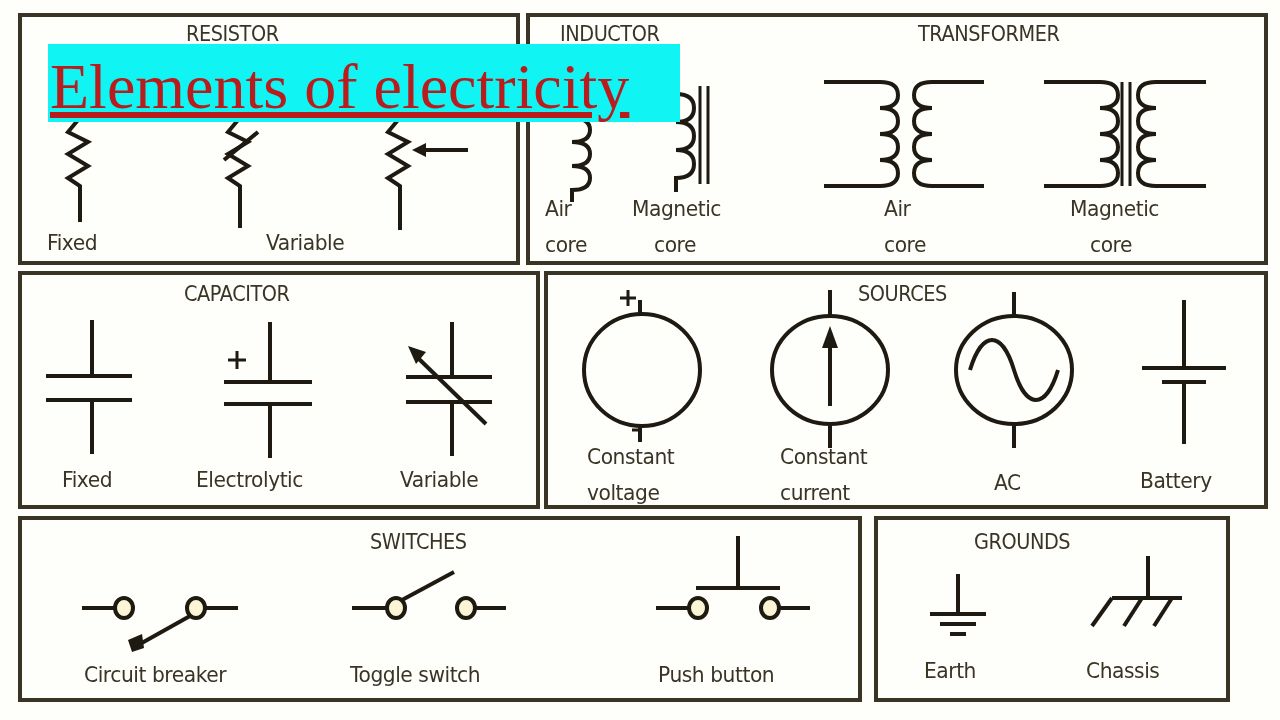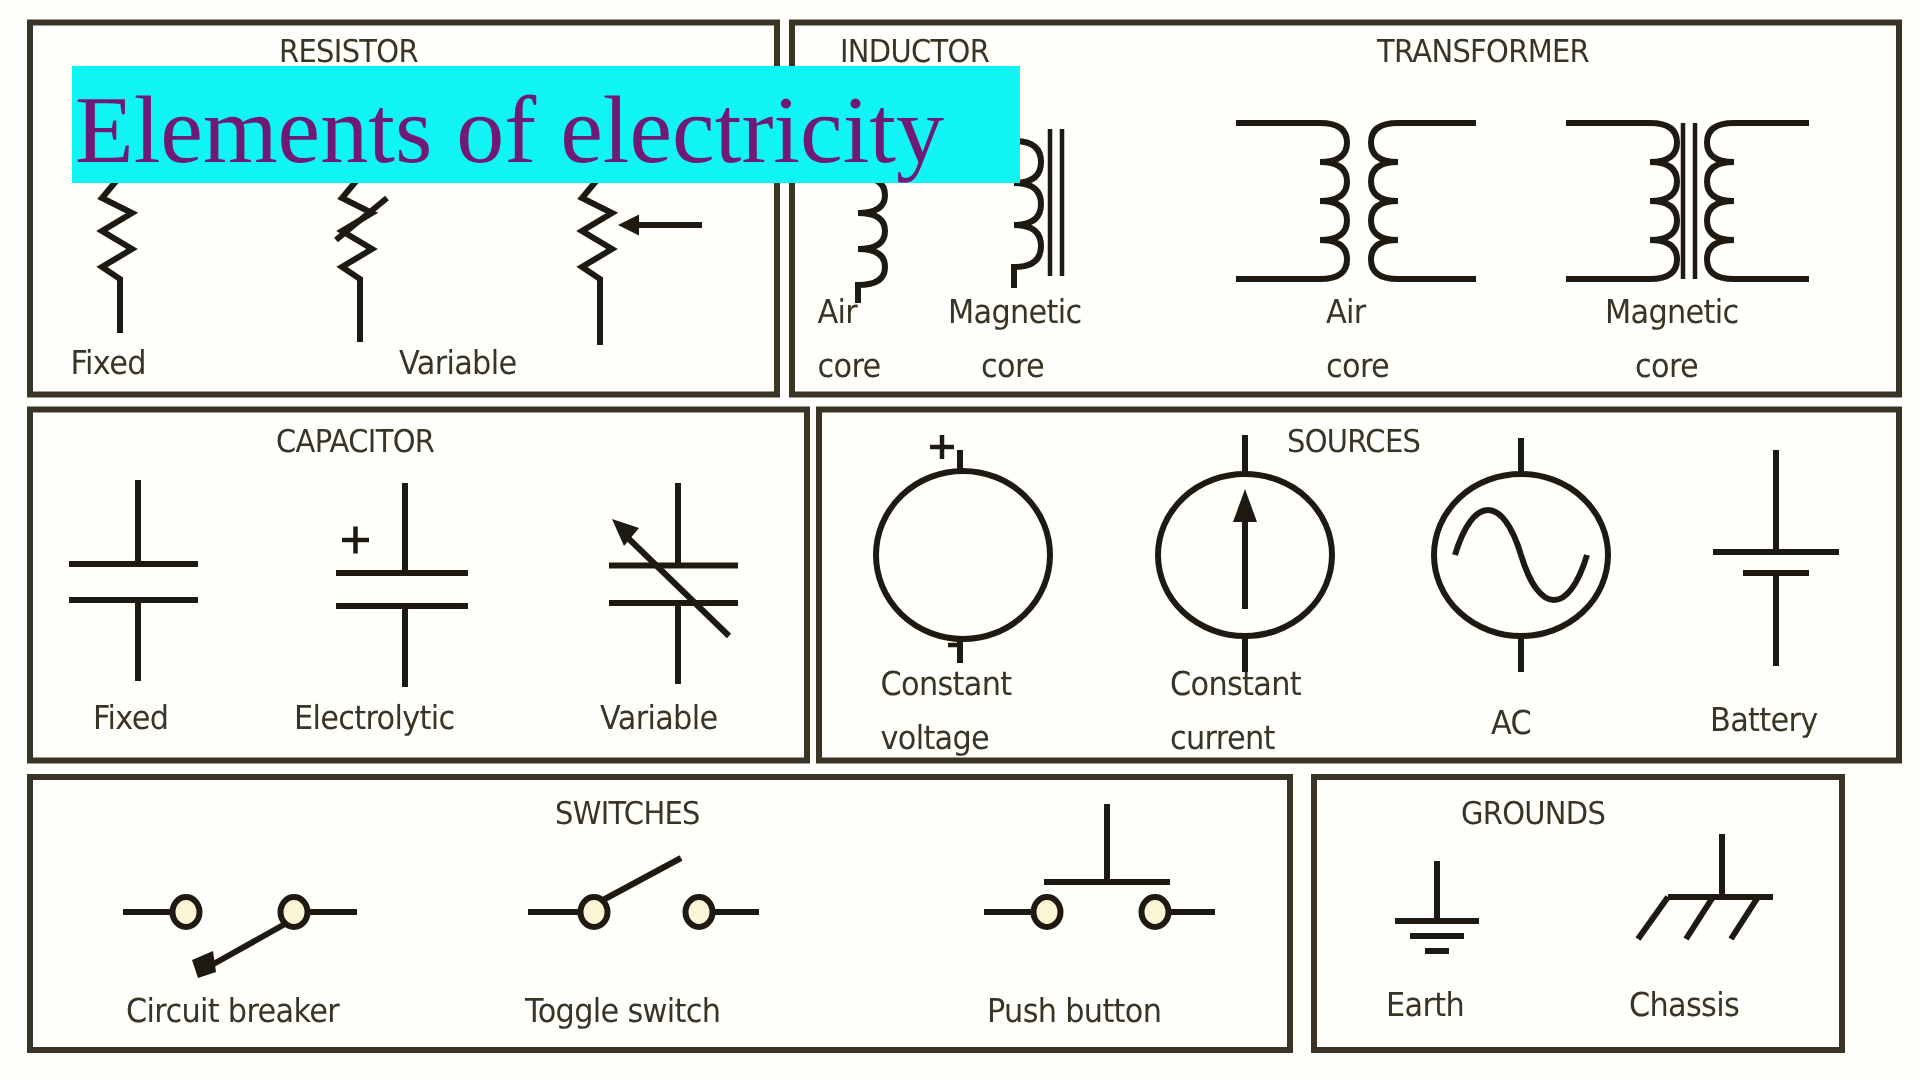--- a/index.html
+++ b/index.html
@@ -5,21 +5,21 @@
   html,body{margin:0;padding:0;}
   body{width:1280px;height:720px;background:#fefefa;position:relative;overflow:hidden;font-family:"DejaVu Sans",sans-serif;}
   .box{position:absolute;border:4px solid #3a3426;box-sizing:border-box;background:#fefefa;}
   .hdr{position:absolute;font-size:21px;color:#3a3426;letter-spacing:-0.5px;transform:scaleX(0.92);transform-origin:left top;}
   .lbl{position:absolute;font-size:22px;color:#3a3426;letter-spacing:-0.5px;transform:scaleX(0.92);transform-origin:left top;white-space:nowrap;}
   svg.sym{position:absolute;overflow:visible;}
   svg.sym *{stroke:#1e1a12;stroke-width:4;fill:none;stroke-linecap:butt;}
   svg.sym .fill{fill:#1e1a12;stroke:none;}
   svg.sym .node{fill:#fbf5d6;}
   .title{position:absolute;left:48px;top:44px;width:632px;height:78px;background:#11f4f4;}
-  .title span{position:absolute;left:2px;top:6px;font-family:"Liberation Serif","DejaVu Serif",serif;font-size:64px;color:#701a75;white-space:nowrap;letter-spacing:0px;}
+  .title span{position:absolute;left:2px;top:6px;font-family:"Liberation Serif","DejaVu Serif",serif;font-size:64px;color:#b91c1c;white-space:nowrap;letter-spacing:0px;text-decoration:underline;}
 </style>
 </head>
 <body>
 
 <div class="box" style="left:18px;top:13px;width:502px;height:252px;"></div>
 <div class="hdr" style="left:186px;top:22px;">RESISTOR</div>
 <svg class="sym" style="left:58px;top:110px;" width="50" height="120">
   <polyline points="20,10 10,22 30,32 10,44 30,56 10,68 22,76 22,112"></polyline>
 </svg>
 <svg class="sym" style="left:218px;top:110px;" width="50" height="120">

